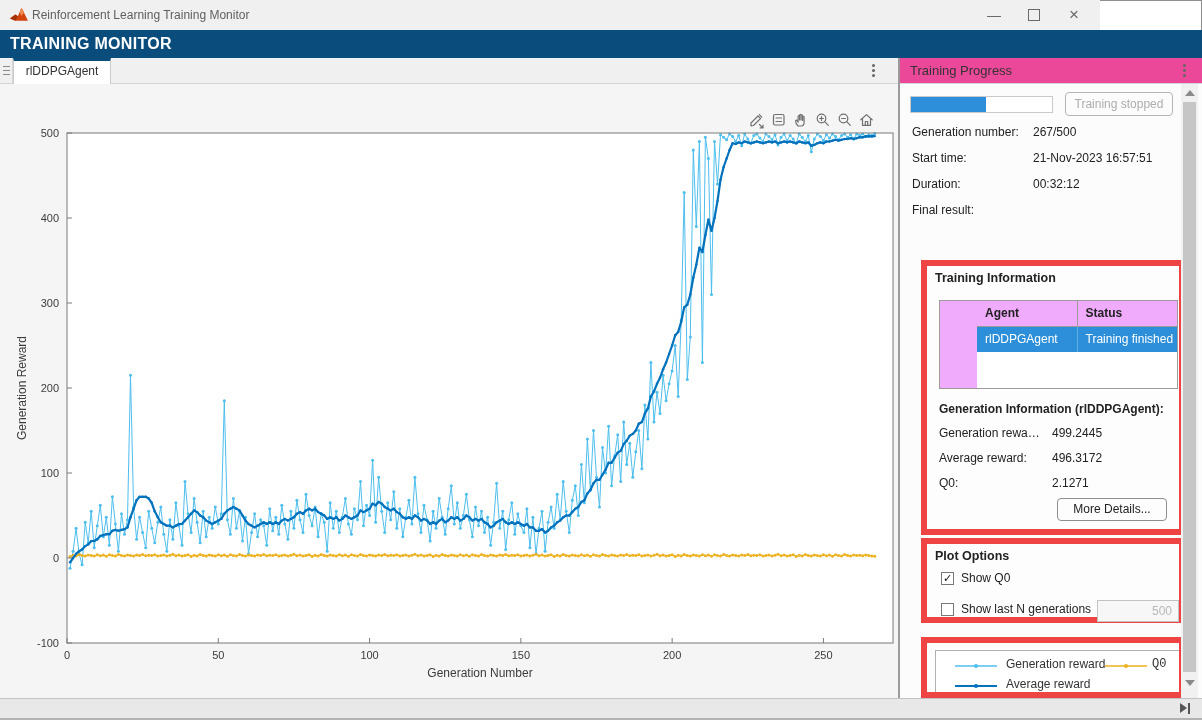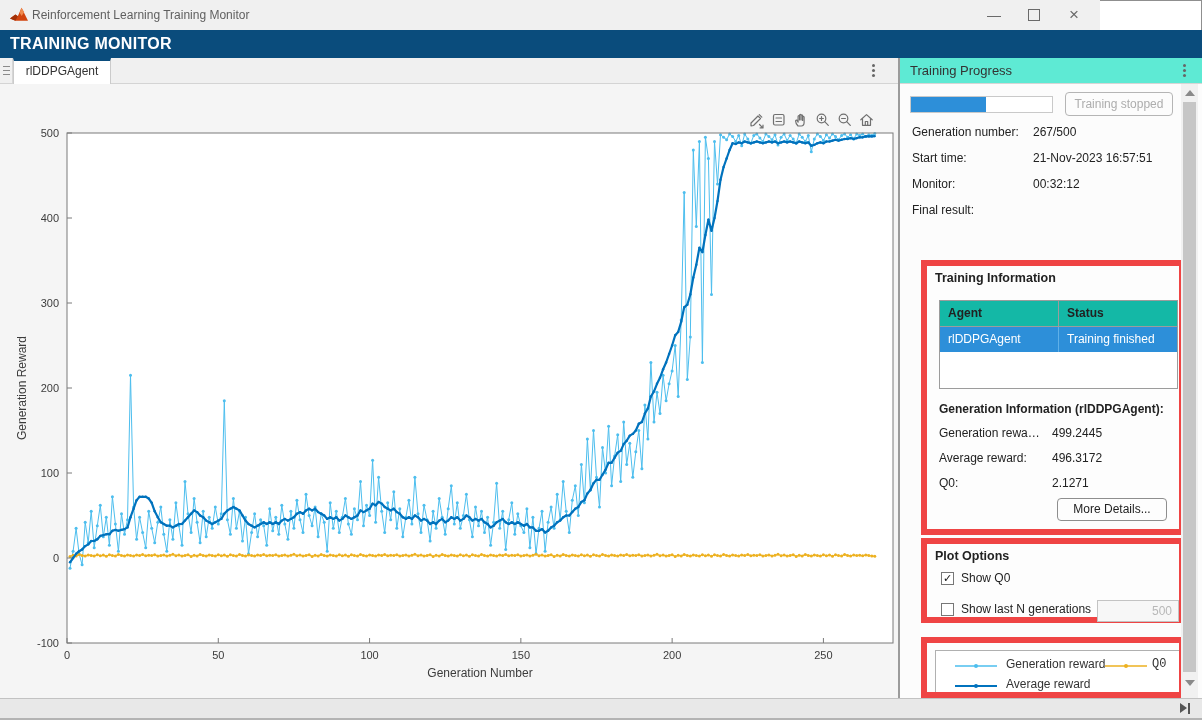--- a/index.html
+++ b/index.html
@@ -32,33 +32,33 @@
   .chart-panel{position:absolute;left:0;top:84px;width:898px;height:614px;background:#f5f5f5;}
   .chart-title{position:absolute;left:67px;top:30px;width:826px;text-align:center;font-size:12.5px;font-weight:bold;color:#262626;}
   .axes-toolbar{position:absolute;right:22px;top:26px;display:flex;gap:3px;}
   .axes-toolbar .ticon{width:19px;height:19px;}
   .axes-toolbar svg{stroke:#707070;fill:none;stroke-width:1.2;stroke-linecap:round;stroke-linejoin:round;}
   #chart-svg{position:absolute;left:0;top:0;}
   #chart-svg .tick{font:11px "Liberation Sans",sans-serif;fill:#3c3c3c;}
   #chart-svg .axlabel{font:12px "Liberation Sans",sans-serif;fill:#3c3c3c;}
   
   .right-panel{position:absolute;left:900px;top:58px;width:302px;height:640px;background:#fcfcfc;}
-  .rp-header{position:absolute;left:0;top:0;width:302px;height:26px;border-bottom:1px solid #d6d6d6;box-sizing:border-box;background:#5eead4;}
+  .rp-header{position:absolute;left:0;top:0;width:302px;height:26px;border-bottom:1px solid #d6d6d6;box-sizing:border-box;background:#ec4899;}
   .rp-header .htext{position:absolute;left:10px;top:0;line-height:25px;font-size:13px;color:#333;}
   .rp-menu{position:absolute;left:283px;top:6px;width:12px;height:16px;}
   .progress-track{position:absolute;left:10px;top:38px;width:143px;height:17px;background:#fff;border:1px solid #c9c9c9;box-sizing:border-box;}
   .progress-fill{height:100%;background:#2d8fd9;}
   .stop-btn{position:absolute;left:165px;top:34px;width:108px;height:24px;border:1px solid #b5b5b5;border-radius:4px;
             background:#fcfcfc;color:#adadad;font-size:12px;text-align:center;line-height:22px;box-sizing:border-box;}
   .fld-label{position:absolute;left:12px;font-size:12px;color:#222;}
   .fld-value{position:absolute;left:133px;font-size:12px;color:#222;width:142px;line-height:1.25;}
   .rp-box{position:absolute;left:21px;width:264px;border:6px solid #ef4444;background:#fdfdfd;box-sizing:border-box;}
   .rp-box .box-title{position:absolute;left:8px;top:5px;font-size:12.5px;font-weight:bold;color:#222;}
   
-  .ti-table{position:absolute;left:12px;top:34px;width:239px;border:1px solid #9c9c9c;box-sizing:border-box;background:#14b8a6;}
+  .ti-table{position:absolute;left:12px;top:34px;width:239px;border:1px solid #9c9c9c;box-sizing:border-box;background:#f0abfc;padding-left:37px;}
   .ti-row{display:flex;height:25px;}
   .ti-row.hdr{height:26px;border-bottom:1px solid #9c9c9c;box-sizing:border-box;}
   .ti-cell{width:119px;box-sizing:border-box;padding-left:8px;font-size:12px;line-height:25px;color:#222;border-right:1px solid #9c9c9c;}
   .ti-cell:last-child{border-right:none;width:118px;}
   .ti-row.hdr .ti-cell{font-weight:bold;}
   .ti-row.sel{background:#2d8fd9;}
   .ti-row.sel .ti-cell{color:#fff;border-right-color:#5fb0e8;}
   .ti-empty{height:36px;background:#fff;}
   .gi-title{position:absolute;left:12px;top:136px;font-size:12px;font-weight:bold;color:#222;}
   .gi-label{position:absolute;left:12px;font-size:12px;color:#222;}
@@ -1003,21 +1003,21 @@
 
     <div class="progress-track">
       <div class="progress-fill" style="width: 53.4%;"></div>
     </div>
     <div class="stop-btn">Training stopped</div>
 
     <span class="fld-label" style="top:67px">Generation number:</span>
     <span class="fld-value" style="top:67px">267/500</span>
     <span class="fld-label" style="top:93px">Start time:</span>
     <span class="fld-value" style="top:93px">21-Nov-2023 16:57:51</span>
-    <span class="fld-label" style="top:119px">Monitor:</span>
+    <span class="fld-label" style="top:119px">Duration:</span>
     <span class="fld-value" style="top:119px">00:32:12</span>
     <span class="fld-label" style="top:145px">Final result:</span>
 
     <div class="rp-box" style="top:202px;height:275px;">
       <span class="box-title">Training Information</span>
       <div class="ti-table">
         <div class="ti-row hdr">
           <div class="ti-cell">Agent</div>
           <div class="ti-cell">Status</div>
         </div>

